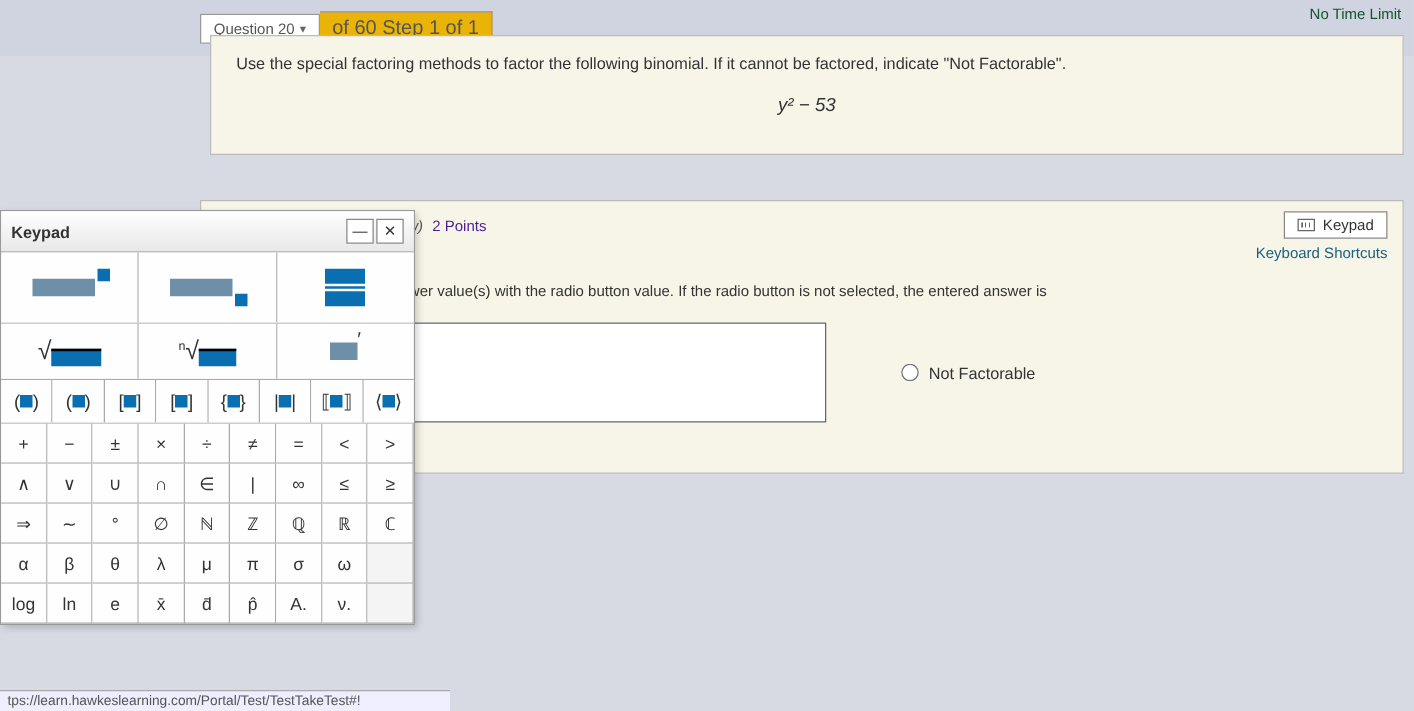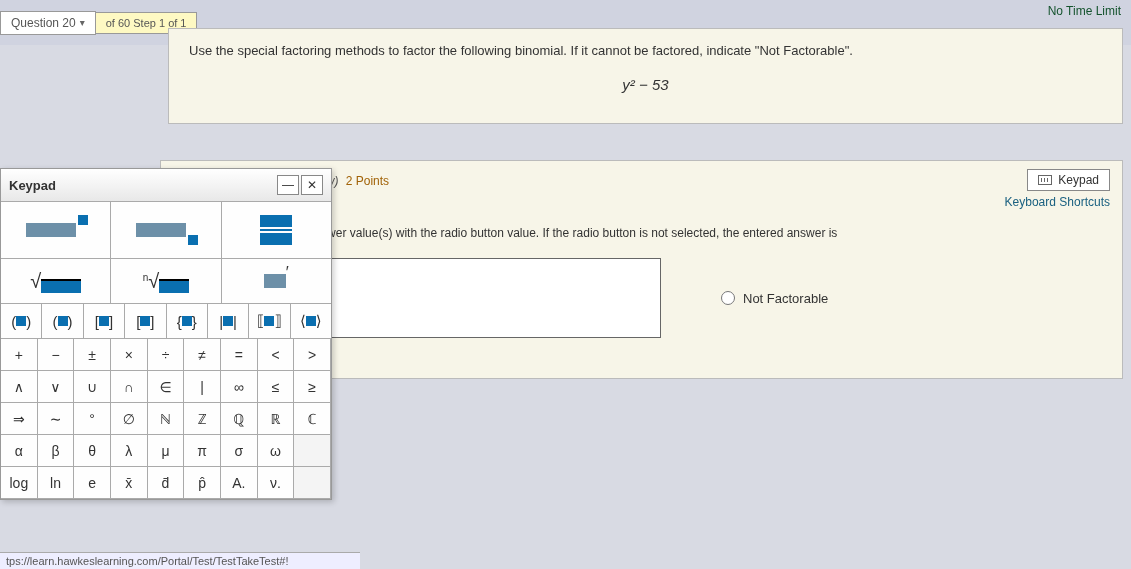--- a/index.html
+++ b/index.html
@@ -13,52 +13,53 @@
     font-size: 13px;
     color: #333;
   }
   .topbar {
     position: absolute;
     top: 0; left: 0; right: 0;
     height: 45px;
     background: #d0d3e0;
     display: flex;
     align-items: center;
+    padding-left: 160px;
   }
   .qbox {
     border: 1px solid #999;
     background: #fff;
     padding: 4px 10px;
     font-size: 12px;
     color: #555;
     display: flex;
     align-items: center;
     gap: 4px;
   }
   .qbox .dd { font-size: 10px; color:#666; }
-  .steptext { padding: 4px 10px; font-size: 11px; color:#555; border:1px solid #999; border-left:none; background:#fef9c3;}
+  .steptext { padding: 4px 10px; font-size: 16px; color:#555; border:1px solid #999; border-left:none; background:#eab308;}
   .timelimit { position:absolute; right:10px; top:4px; font-size:12px; color:#14532d;}
   .question-area {
     position: absolute;
     top: 28px; left: 168px; right: 8px;
     background: #f7f5e8;
     border: 1px solid #bbb;
     padding: 14px 20px 30px 20px;
   }
   .question-area .instr { font-size: 13px; color: #333; }
   .math { text-align: center; margin-top: 18px; font-style: italic; font-size: 15px; }
   .answer-area {
     position: absolute;
     top: 160px; left: 160px; right: 8px;
     background: #f7f5e8;
     border: 1px solid #bbb;
     padding: 12px 20px 40px 20px;
   }
   .answer-area .ahead { font-size: 12px; color:#555; font-style: italic; }
-  .points { font-style: normal; color:#a16207; margin-left:4px;}
+  .points { font-style: normal; color:#4c1d95; margin-left:4px;}
   .keypad-link {
     position: absolute; right: 12px; top: 8px;
     border: 1px solid #888; background: #fff;
     padding: 3px 10px; font-size: 12px; color:#333;
     display:flex; align-items:center; gap:6px;
   }
   .kshort { position:absolute; right:12px; top:34px; color:#1a6080; font-size:12px; }
   .hint { margin-top: 38px; font-size: 12px; color:#333; }
   .answer-row { margin-top: 18px; display:flex; gap:60px; padding-left: 140px;}
   .answer-box { width: 340px; height: 80px; background:#fff; border:1px solid #666; }

